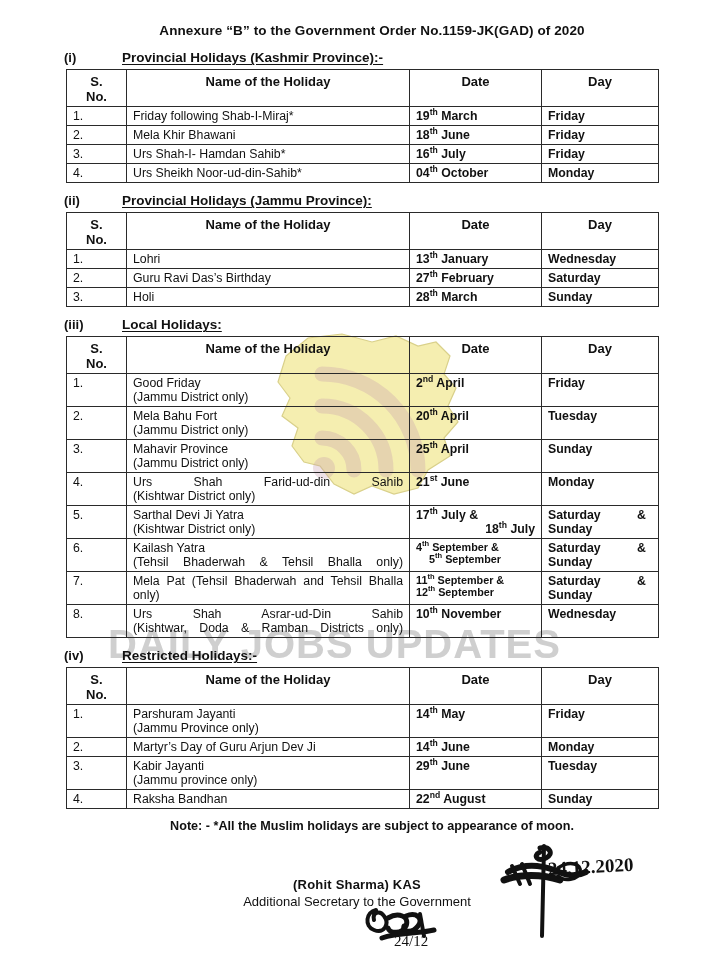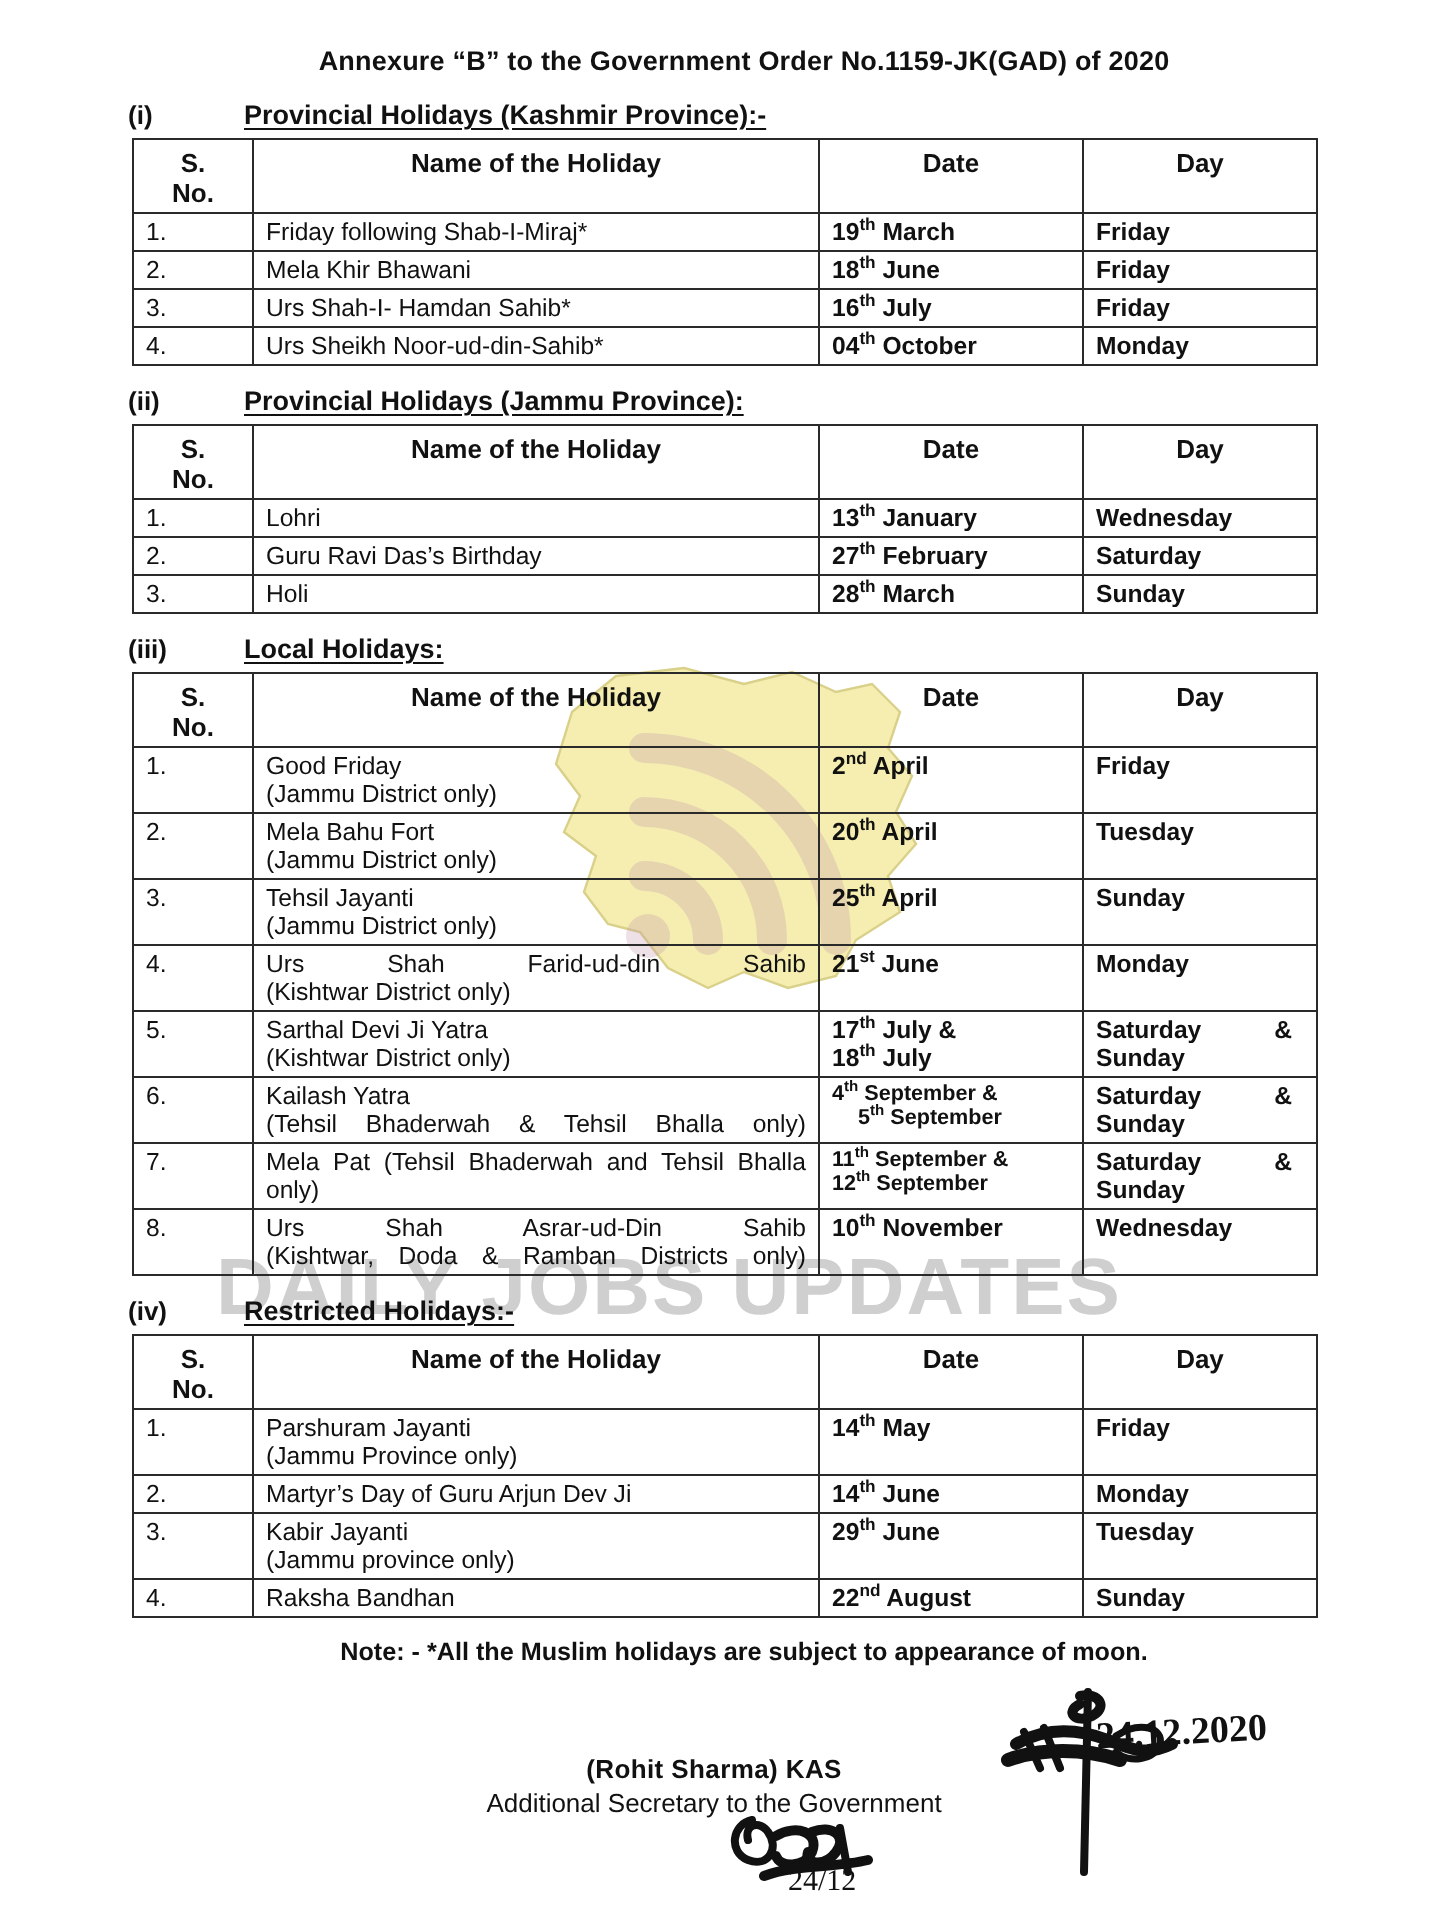--- a/index.html
+++ b/index.html
@@ -354,21 +354,21 @@
               <span class="name-sub">(Jammu District only)</span>
             </td>
             <td class="date">
               <span style="display: block;">20<sup>th</sup> April</span>
             </td>
             <td class="day">Tuesday</td>
           </tr>
           <tr>
             <td class="sno">3.</td>
             <td class="name">
-              <span style="display: block;">Tehsil Jayanti</span>
+              <span style="display: block;">Mahavir Province</span>
               <span class="name-sub">(Jammu District only)</span>
             </td>
             <td class="date">
               <span style="display: block;">25<sup>th</sup> April</span>
             </td>
             <td class="day">Sunday</td>
           </tr>
           <tr>
             <td class="sno">4.</td>
             <td class="name">
@@ -381,21 +381,21 @@
             <td class="day">Monday</td>
           </tr>
           <tr>
             <td class="sno">5.</td>
             <td class="name">
               <span style="display: block;">Sarthal Devi Ji Yatra</span>
               <span class="name-sub">(Kishtwar District only)</span>
             </td>
             <td class="date">
               <span style="display: block;">17<sup>th</sup> July &amp;</span>
-              <span style="display: block;">18<sup>th</sup> July</span>
+              <span style="display: block; text-align: right;">18<sup>th</sup> July</span>
             </td>
             <td class="day">
               <div class="dayspread">
                 <span>Saturday</span>
                 <span>&amp;</span>
               </div>
               <div>Sunday</div>
             </td>
           </tr>
           <tr>

